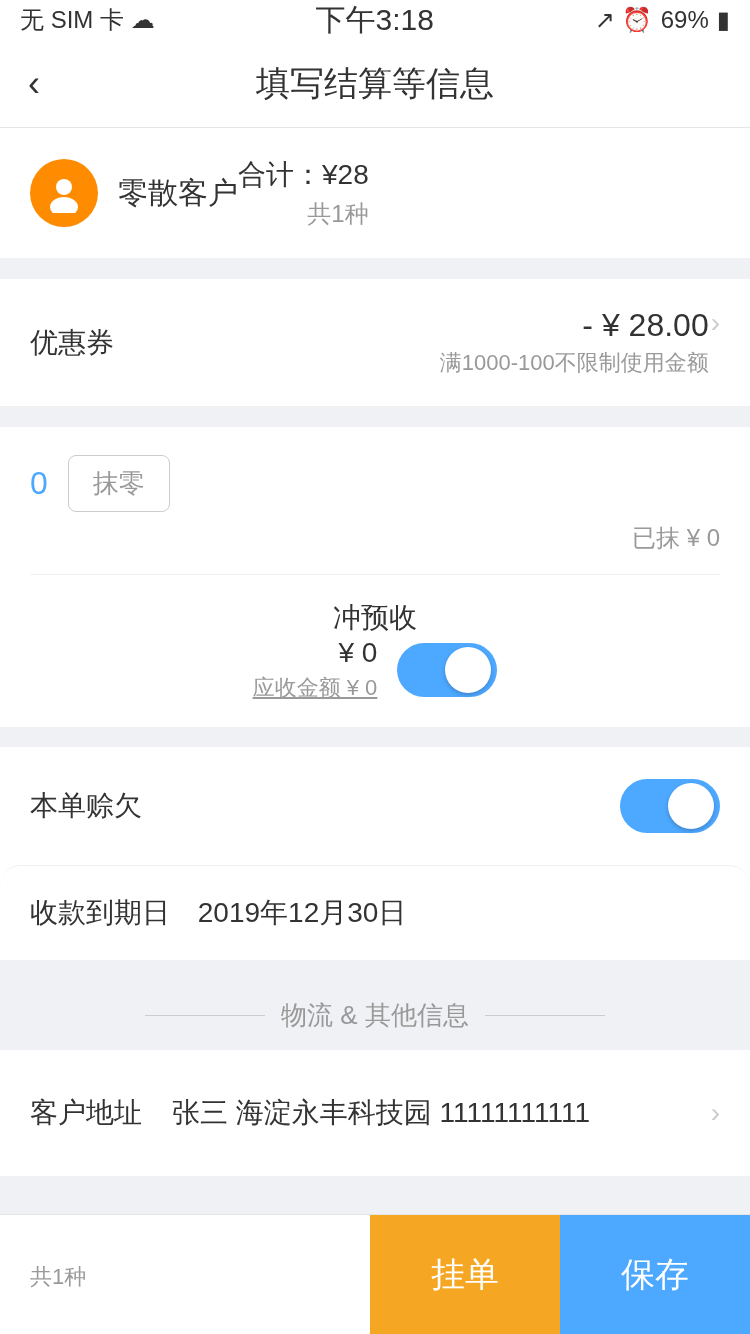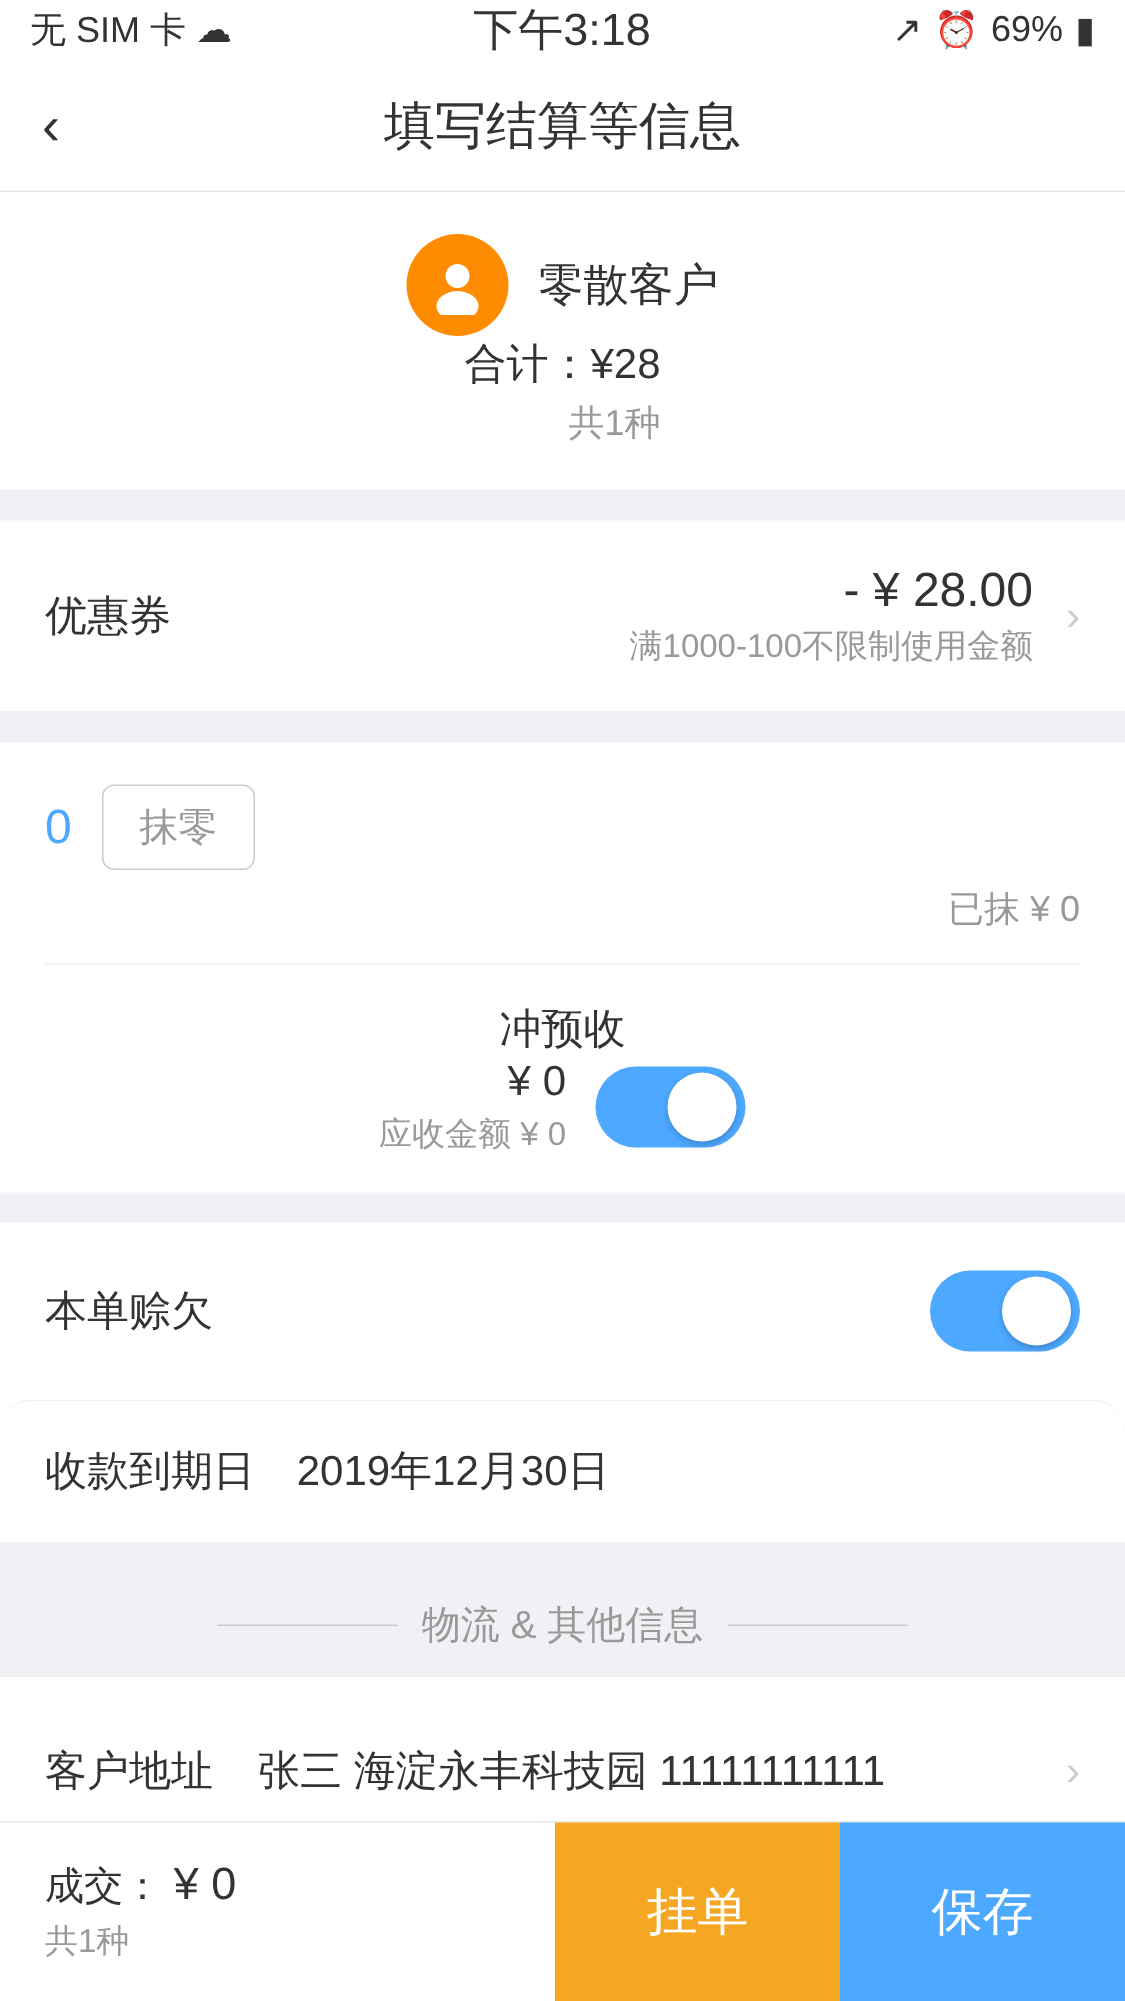--- a/index.html
+++ b/index.html
@@ -67,21 +67,20 @@
       margin-bottom: 20px;
     }
 
     
     .customer-row {
       display: flex;
       align-items: center;
       padding: 28px 30px;
       background: #fff;
       border-bottom: 1px solid #f0f1f5;
-      flex-direction: column;
     }
     .customer-left {
       display: flex;
       align-items: center;
       gap: 20px;
     }
     .customer-avatar {
       width: 68px;
       height: 68px;
       border-radius: 50%;
@@ -117,22 +116,21 @@
       padding: 28px 30px;
       background: #fff;
       border-bottom: 1px solid #f0f0f0;
     }
     .coupon-label {
       font-size: 28px;
       color: #333;
     }
     .coupon-right {
       display: flex;
-      align-items: center;
-      gap: 22px;
+      gap: 2px;
     }
     .coupon-info {
       text-align: right;
     }
     .coupon-discount {
       font-size: 32px;
       color: #333;
       font-weight: 500;
     }
     .coupon-desc {
@@ -212,20 +210,21 @@
       text-align: right;
     }
     .prepay-amount {
       font-size: 28px;
       color: #333;
     }
     .prepay-sub {
       font-size: 22px;
       color: #999;
       margin-top: 4px;
+      text-decoration: underline;
     }
 
     
     .toggle {
       width: 100px;
       height: 54px;
       border-radius: 27px;
       background: #4da8ff;
       position: relative;
       cursor: pointer;
@@ -472,21 +471,17 @@
       <span class="address-value">张三 海淀永丰科技园 11111111111</span>
       <span class="chevron-right">›</span>
     </div>
   </div>
 
   <div class="bottom-spacer"></div>
 </div>
 
 <div class="bottom-bar">
   <div class="bottom-info">
-    <div>
-      <span class="bottom-deal-label">成交：</span>
-      <span class="bottom-deal-amount">¥ 0</span>
-    </div>
     <div class="bottom-count">共1种</div>
   </div>
   <div class="bottom-btn-hold">挂单</div>
   <div class="bottom-btn-save">保存</div>
 </div>
 
 </body></html>

